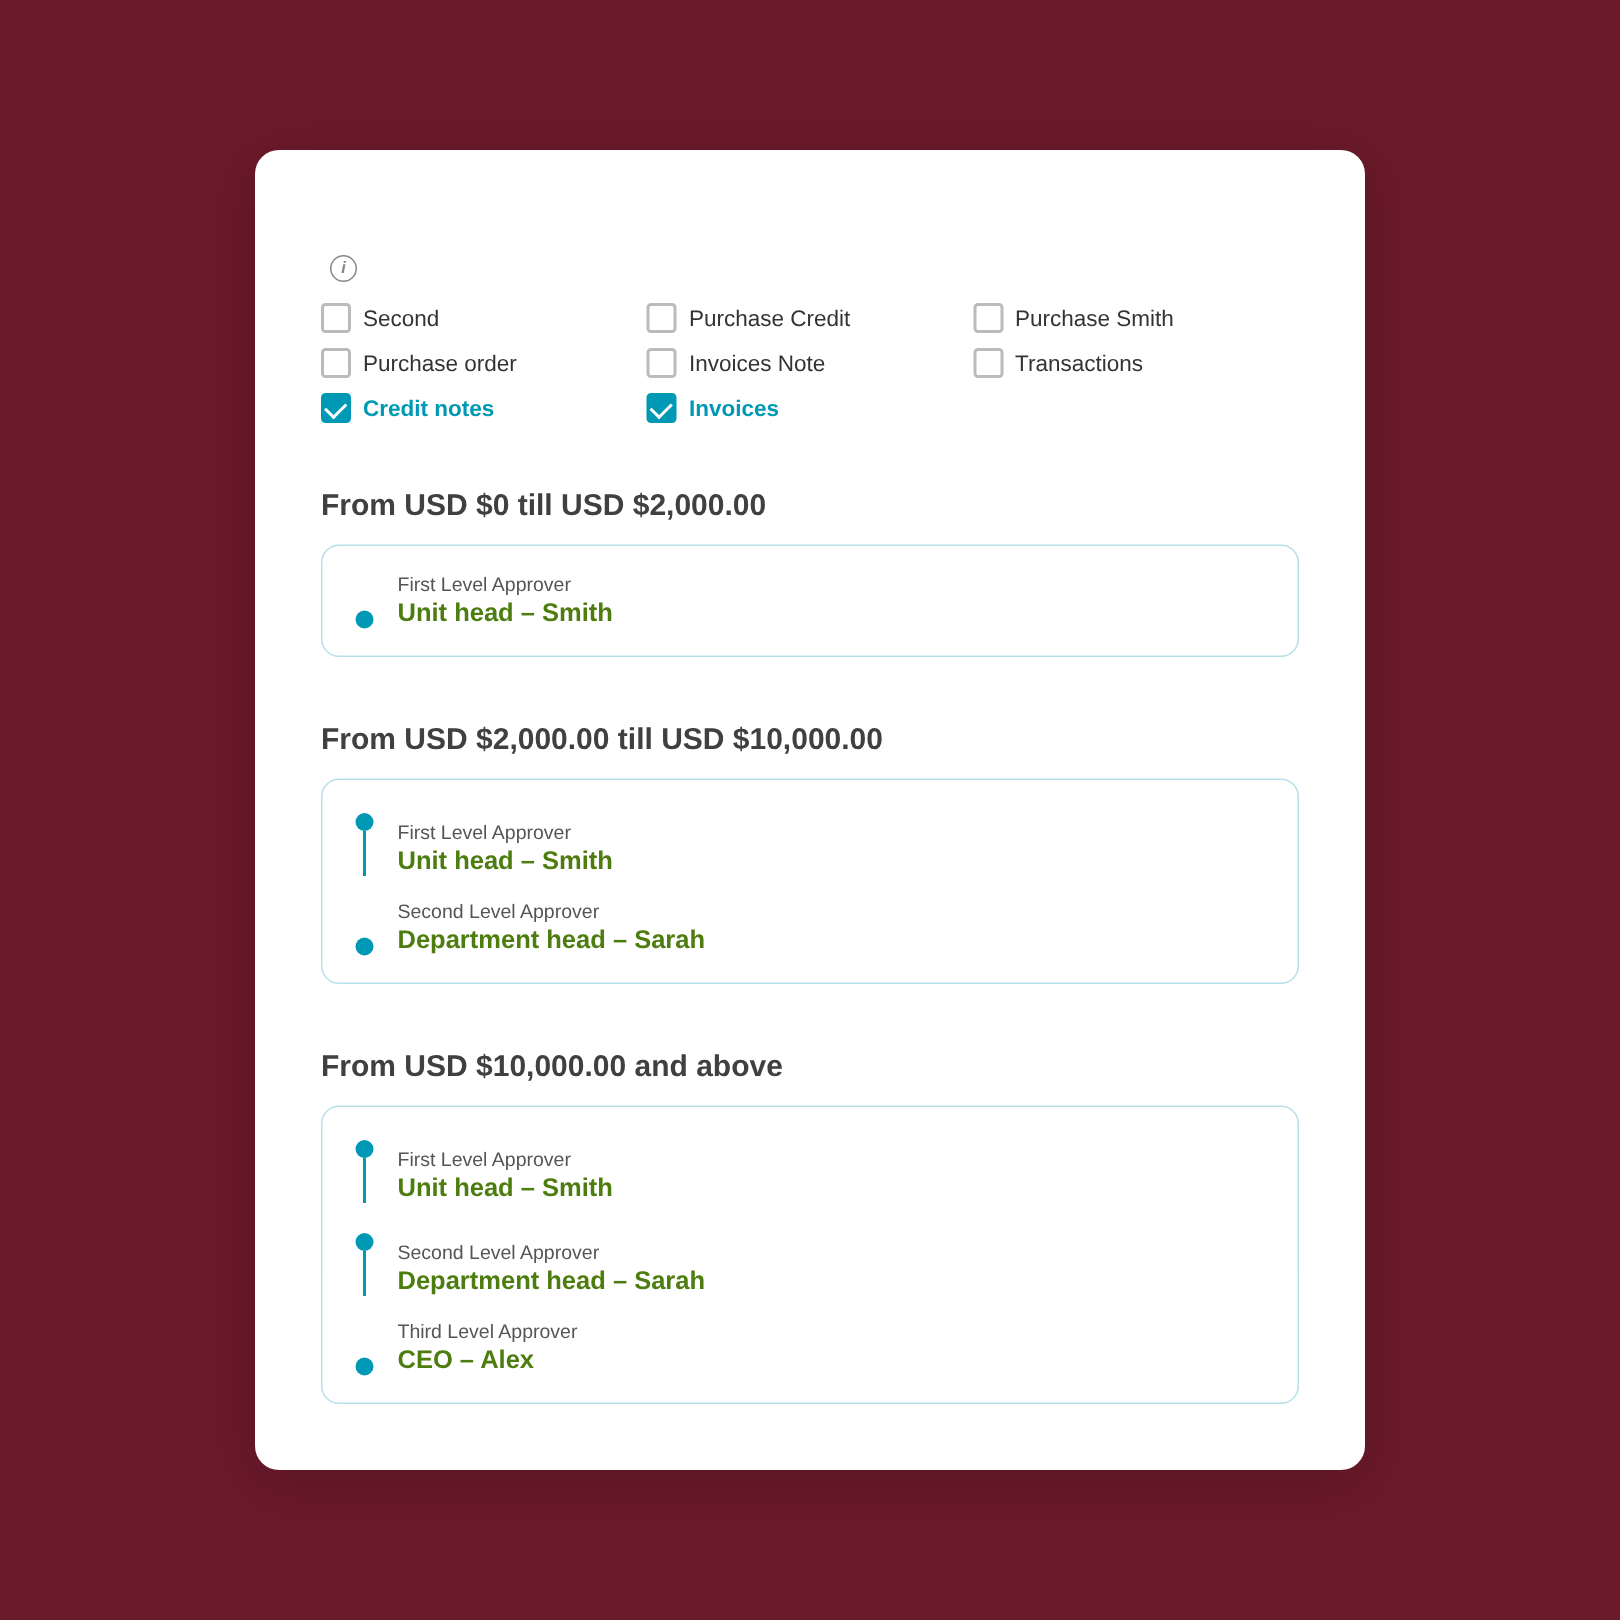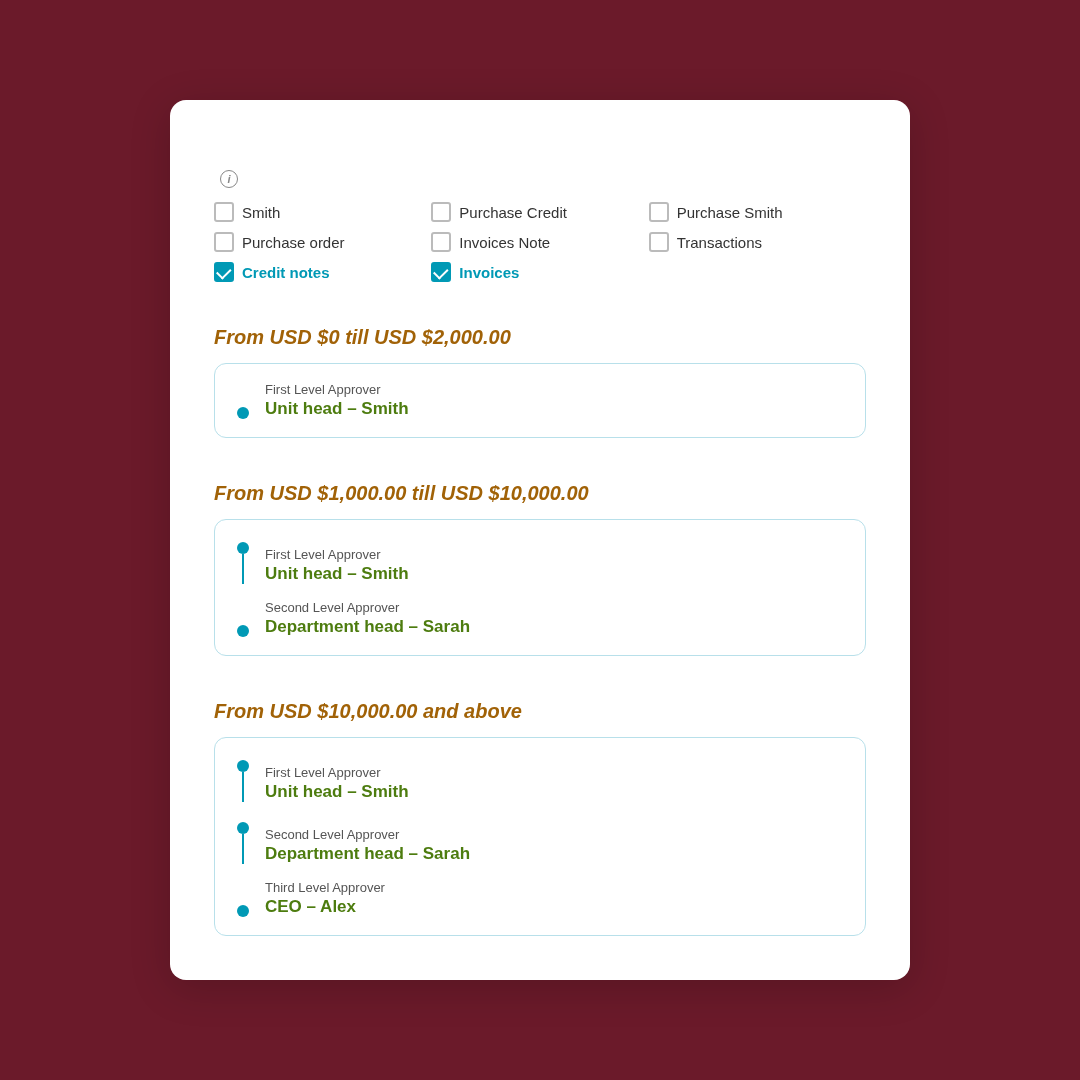--- a/index.html
+++ b/index.html
@@ -103,24 +103,23 @@
       display: block;
       width: 11px;
       height: 7px;
       border-left: 2.5px solid #fff;
       border-bottom: 2.5px solid #fff;
       transform: rotate(-45deg) translateY(-1px);
     }
     .range-title {
       font-size: 20px;
       font-weight: 800;
-      color: #a16207;
+      color: #404040;
       margin-top: 44px;
       margin-bottom: 14px;
-      font-style: italic;
     }
     .approver-card {
       border: 1.5px solid #b8e0ea;
       border-radius: 12px;
       padding: 18px 22px;
       background: #fff;
     }
     .approver-row {
       display: flex;
       align-items: flex-end;
@@ -174,21 +173,21 @@
   </div>
 
   <div class="section-label">
     <span></span>
     <span class="info-icon">i</span>
   </div>
 
   <div class="checkboxes-grid" id="checkboxes-container">
   <div class="checkbox-item">
         <div class="checkbox-box"></div>
-        <label>Smith</label>
+        <label>Second</label>
       </div>
       <div class="checkbox-item">
         <div class="checkbox-box"></div>
         <label>Purchase Credit</label>
       </div>
       <div class="checkbox-item">
         <div class="checkbox-box"></div>
         <label>Purchase Smith</label>
       </div>
       <div class="checkbox-item">
@@ -219,21 +218,21 @@
         <div class="approver-row">
           <div class="dot-line">
             <div class="dot"></div>
           </div>
           <div class="approver-info">
             <div class="approver-level">First Level Approver</div>
             <div class="approver-name">Unit head – Smith</div>
           </div>
         </div>
       </div>
-      <div class="range-title">From USD $1,000.00 till USD $10,000.00</div>
+      <div class="range-title">From USD $2,000.00 till USD $10,000.00</div>
       <div class="approver-card">
         <div class="approver-row">
           <div class="dot-line">
             <div class="dot"></div>
             <div class="line"></div>
           </div>
           <div class="approver-info">
             <div class="approver-level">First Level Approver</div>
             <div class="approver-name">Unit head – Smith</div>
           </div>

